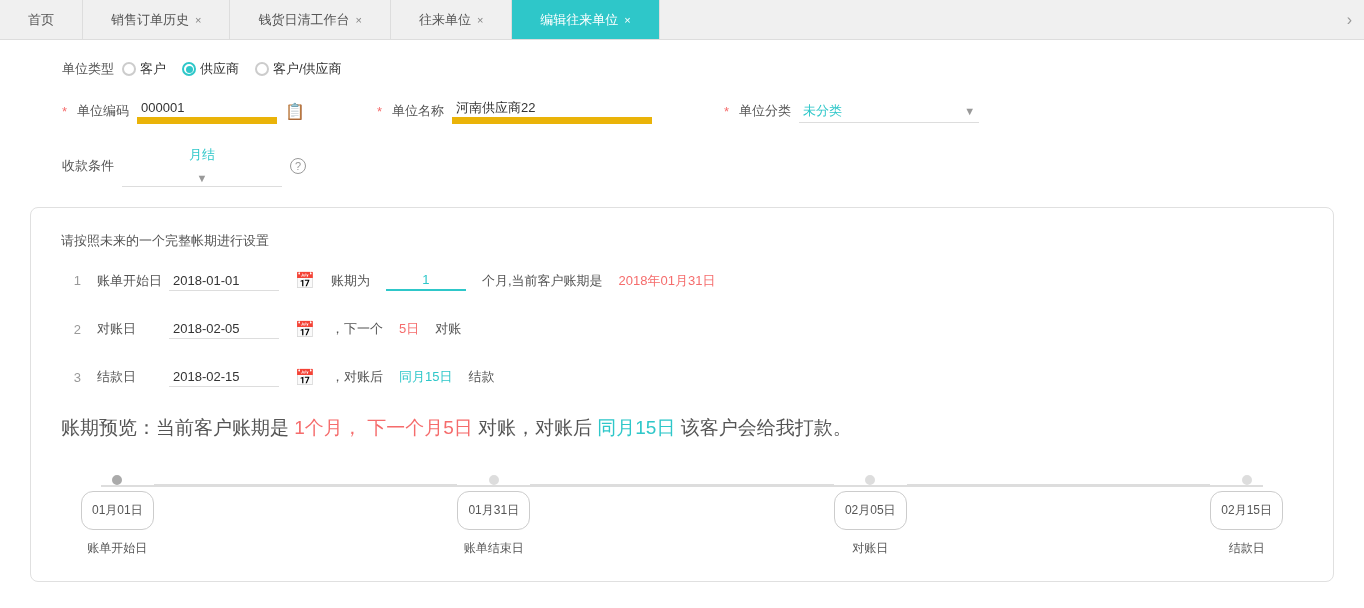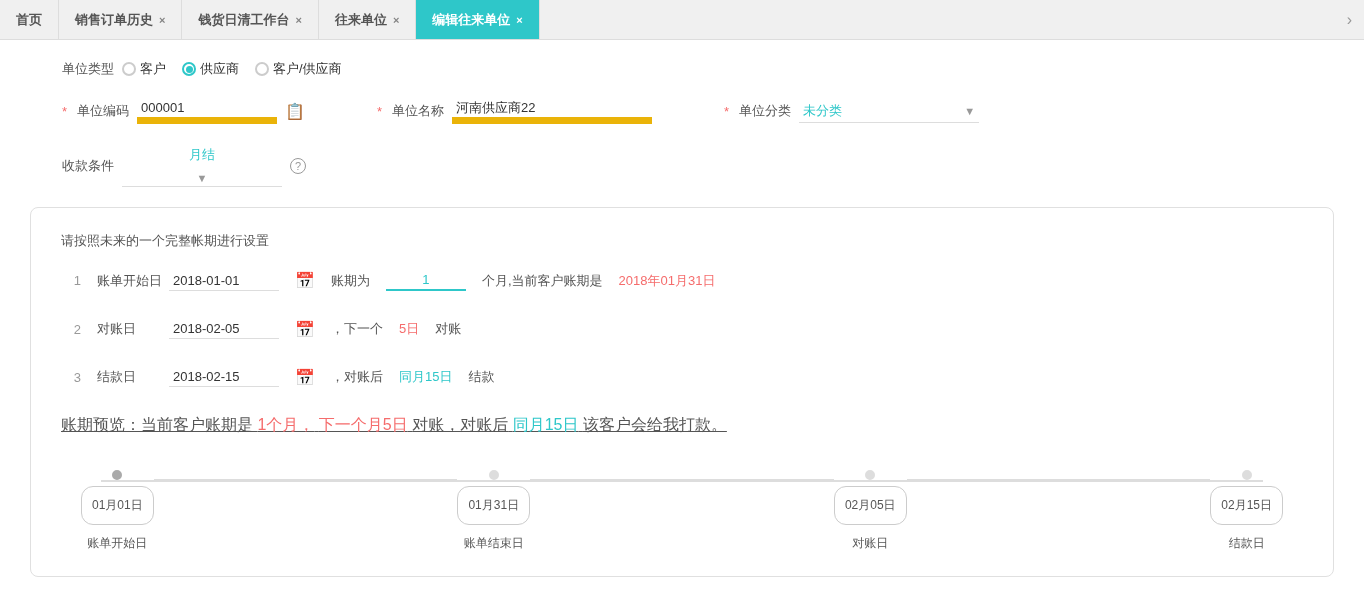--- a/index.html
+++ b/index.html
@@ -10,29 +10,28 @@
       display: flex;
       align-items: center;
       background: #f0f0f0;
       border-bottom: 1px solid #ddd;
       height: 40px;
       padding: 0 0 0 0;
     }
     .tab {
       display: flex;
       align-items: center;
-      padding: 0 16px;
+      padding: 0 28px;
       height: 100%;
       cursor: pointer;
       font-size: 13px;
       color: #555;
       border-right: 1px solid #ddd;
       white-space: nowrap;
       gap: 6px;
-      font-weight: bold;
     }
     .tab.active {
       background: #2ec7c9;
       color: #fff;
     }
     .tab .close-icon {
       font-size: 11px;
       opacity: 0.7;
     }
     .tab.active .close-icon { opacity: 1; }
@@ -200,23 +199,22 @@
       width: 80px;
       text-align: center;
     }
     .highlight-orange { color: #f56c6c; }
     .highlight-teal { color: #2ec7c9; }
     .inline-text { color: #555; }
 
     
     .preview-text {
       color: #555;
-      font-size: 16px;
+      font-size: 19px;
       margin-bottom: 24px;
-      text-decoration: underline;
     }
 
     
     .timeline {
       display: flex;
       align-items: center;
       padding: 10px 20px 0 20px;
       position: relative;
     }
     .timeline-line {

